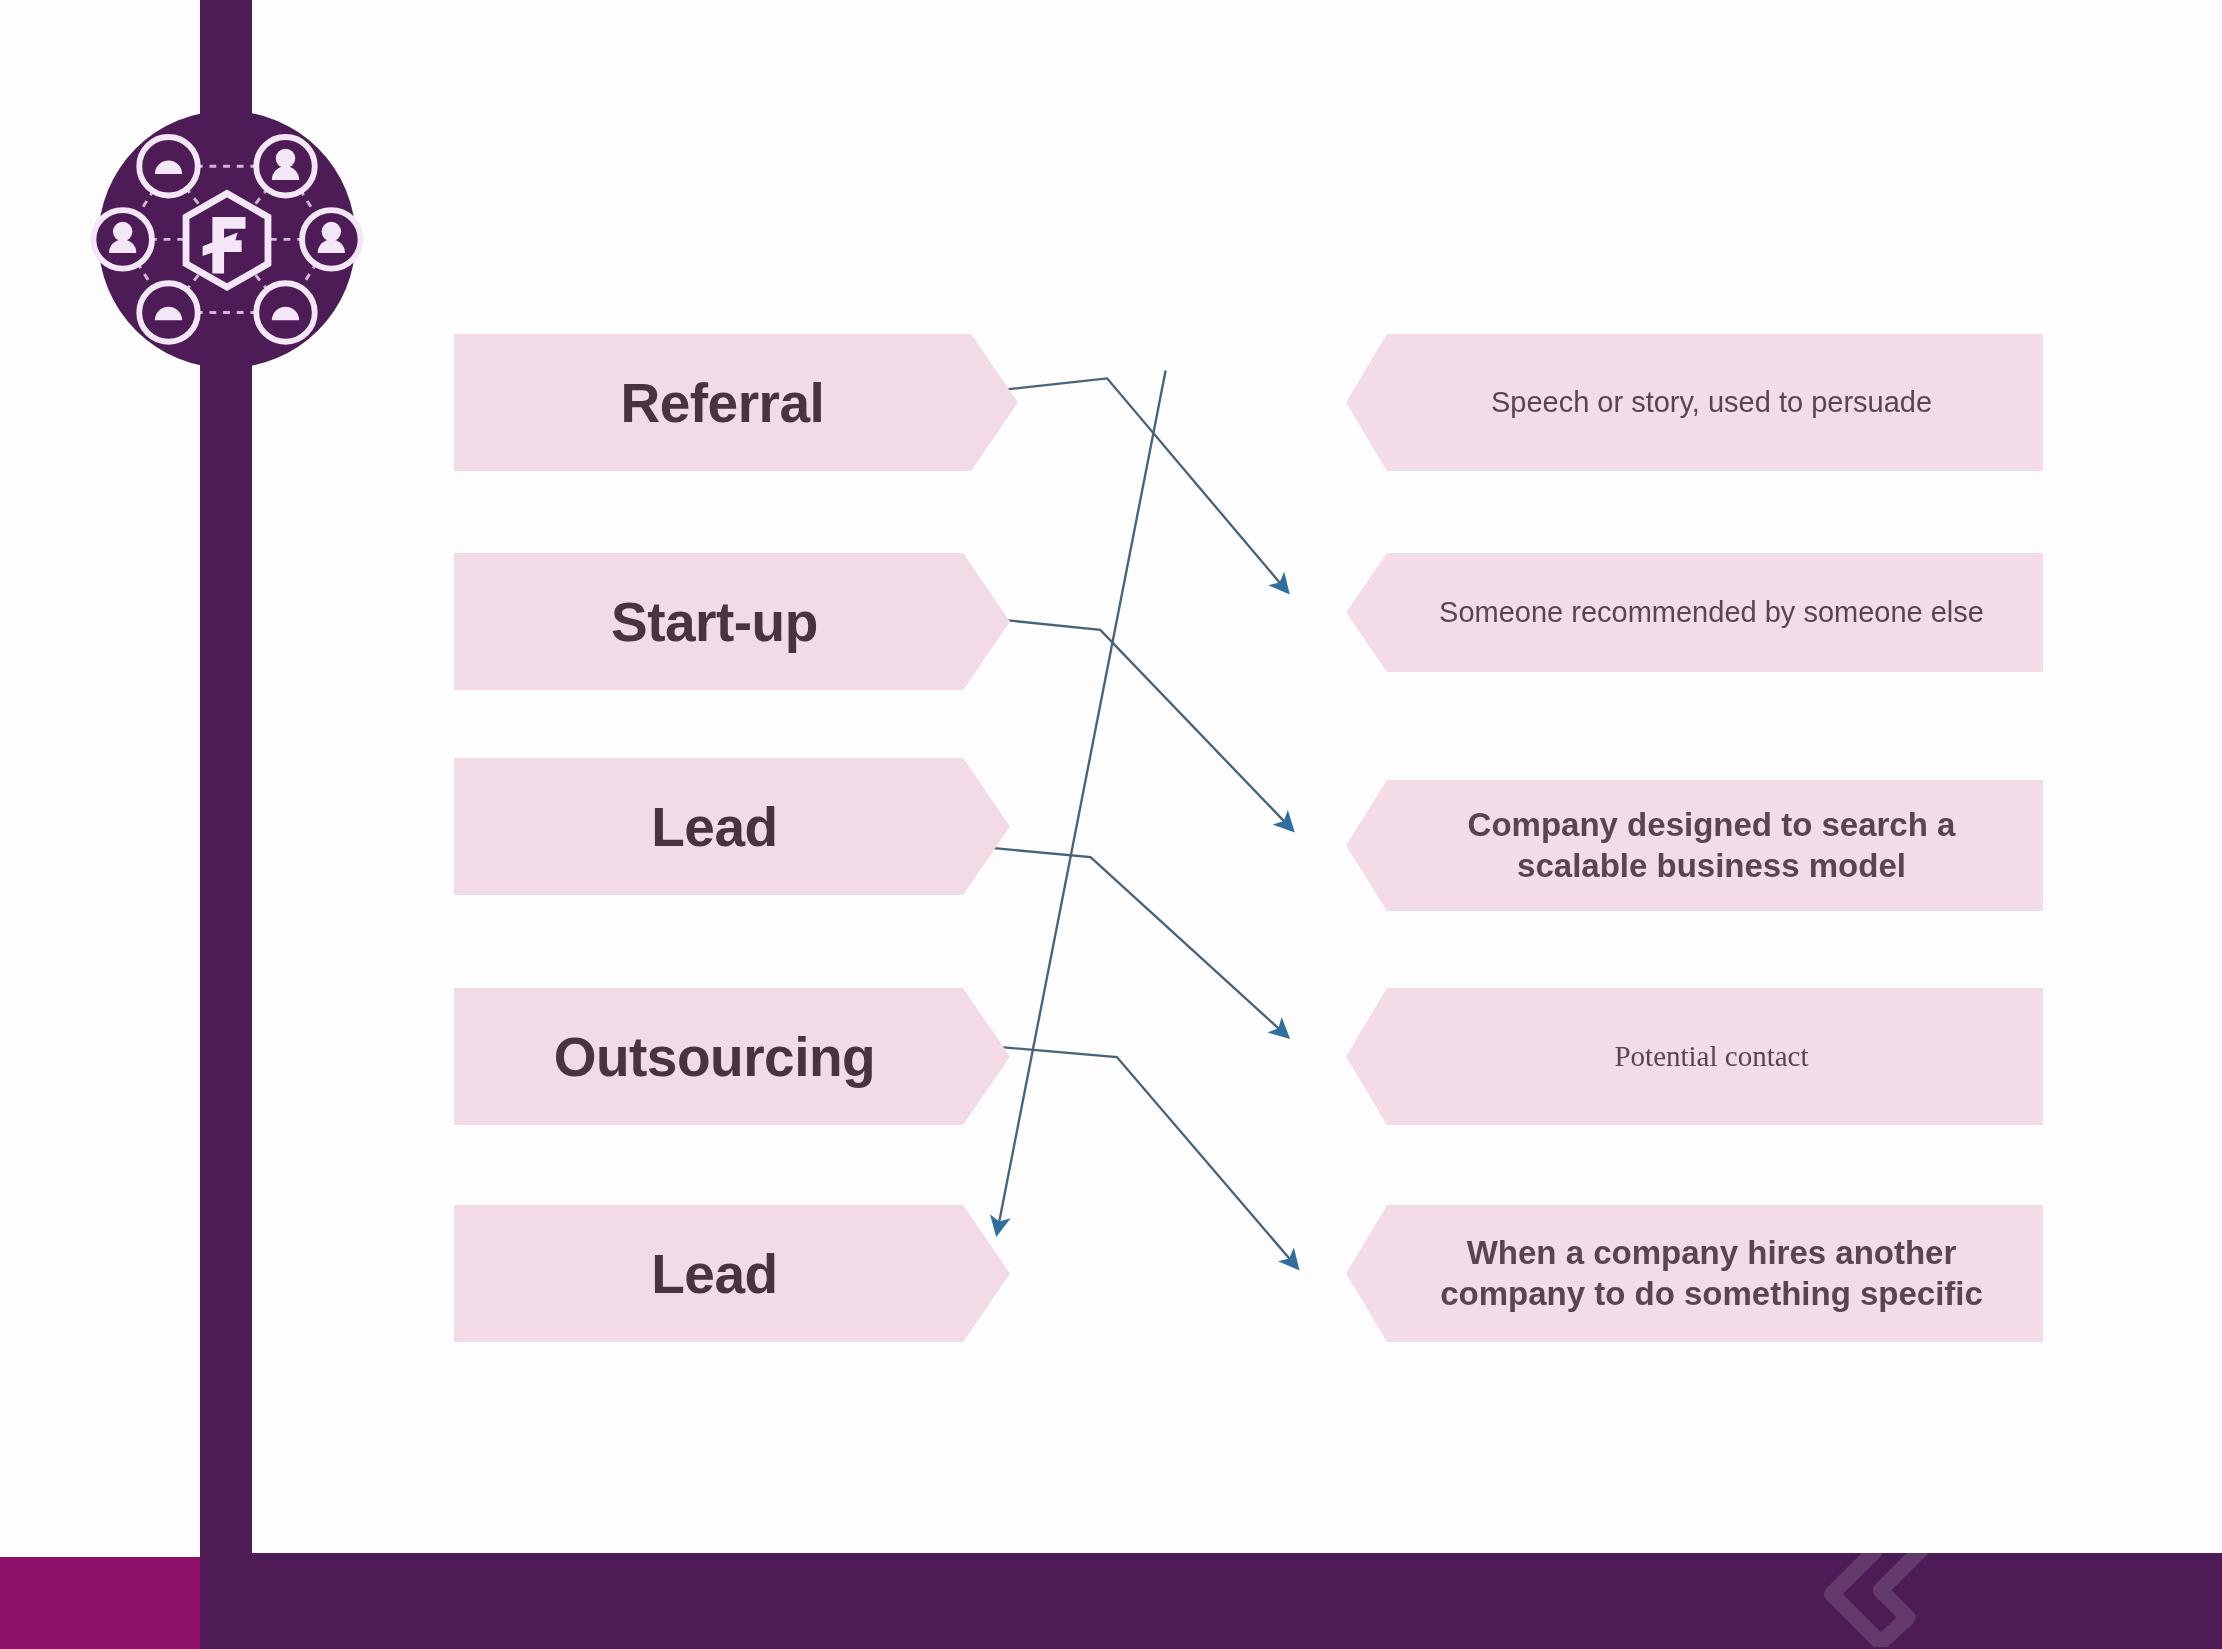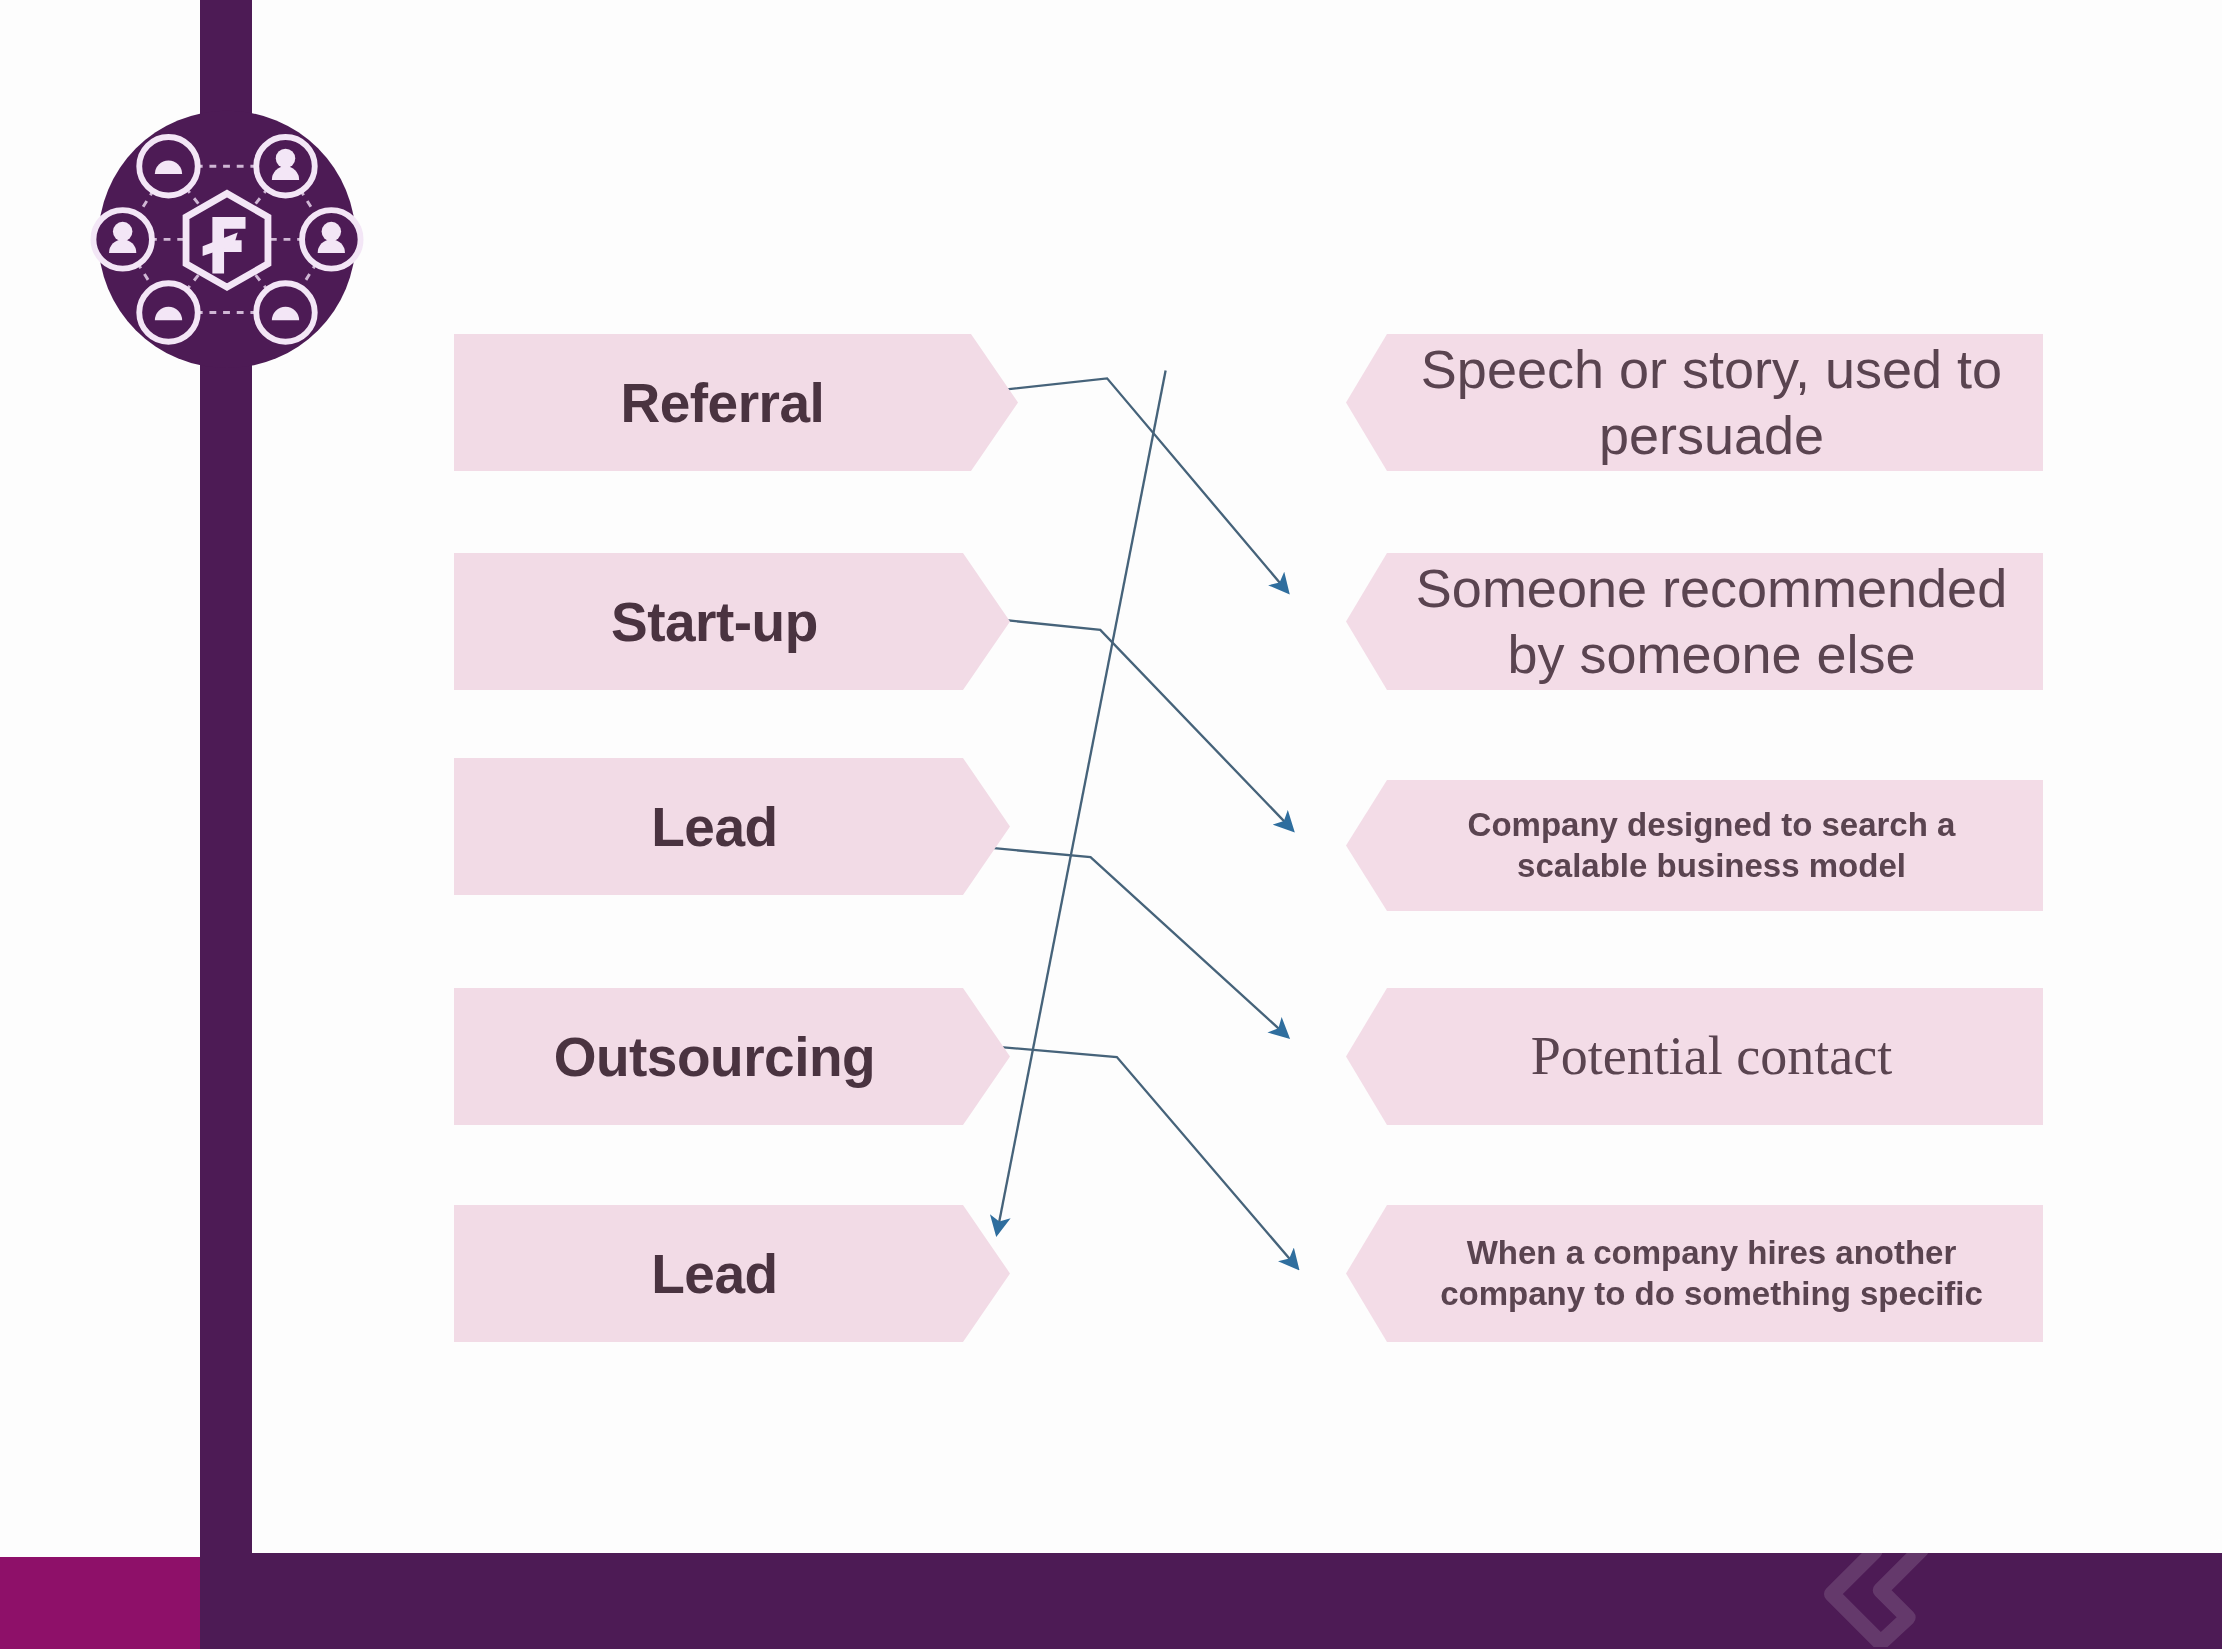--- a/index.html
+++ b/index.html
@@ -44,21 +44,21 @@
     display:flex;align-items:center;justify-content:center;
     text-align:center;
     color:#5a4450;
     background:#f3dce7;
     -webkit-clip-path:polygon(41px 0, 100% 0, 100% 100%, 41px 100%, 0 50%);
     clip-path:polygon(41px 0, 100% 0, 100% 100%, 41px 100%, 0 50%);
     line-height:1.22;
     padding:0 25px 0 59px;
     box-sizing:border-box;
   }
-  .def.big{font-size:54px;font-weight:400;}
+  .def.big{font-size:29px;font-weight:400;}
   .def.small{font-size:33px;font-weight:600;}
 
   
   .links{position:absolute;left:0;top:0;width:2223px;height:1649px;pointer-events:none;}
 
   
   .bottom-magenta{position:absolute;left:0;top:1557px;width:200px;height:92px;background:#8e1069;}
   .bottom-purple{position:absolute;left:200px;top:1553px;width:2023px;height:97px;background:#4d1b55;}
 
   
@@ -155,21 +155,21 @@
   <div class="term" style="left:454px;top:988px;width:556px;">
     <span>Outsourcing</span>
   </div>
   <div class="term" style="left:454px;top:1205px;width:556px;">
     <span>Lead</span>
   </div>
 
   <div class="def big" style="left:1346px;top:334px;width:697px;height:137px;">
     <span>Speech or story, used to persuade</span>
   </div>
-  <div class="def big" style="left:1346px;top:553px;width:697px;height:137px;align-items:center;">
+  <div class="def big" style="left:1346px;top:553px;width:697px;height:119px;align-items:center;">
     <span>Someone recommended by someone else</span>
   </div>
   <div class="def small" style="left:1346px;top:780px;width:697px;height:131px;">
     <span>Company designed to search a scalable business model</span>
   </div>
   <div class="def big" style="left:1346px;top:988px;width:697px;height:137px;font-family:Liberation Serif, serif;">
     <span>Potential contact</span>
   </div>
   <div class="def small" style="left:1346px;top:1205px;width:697px;height:137px;">
     <span>When a company hires another company to do something specific</span>

